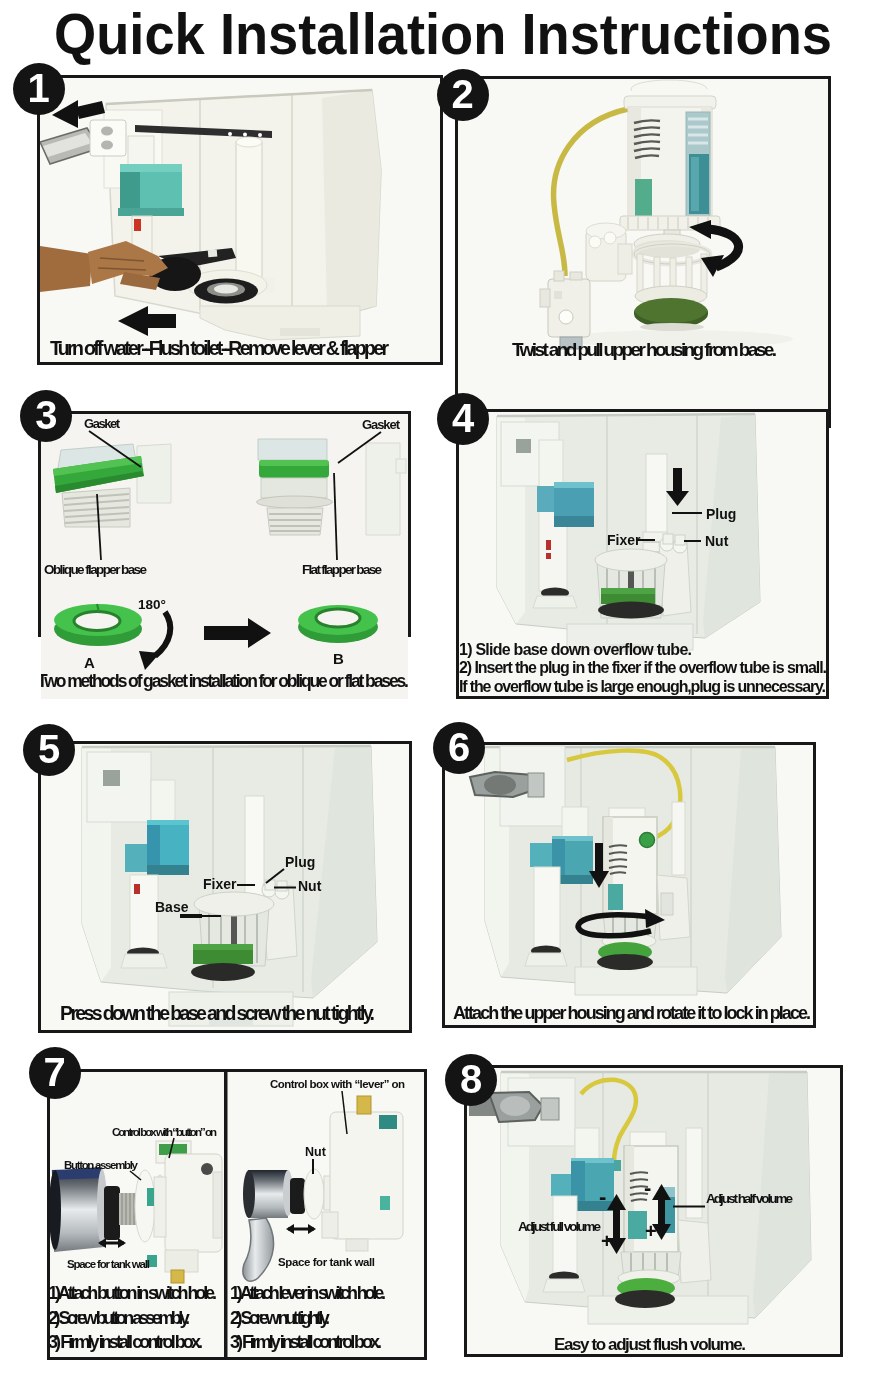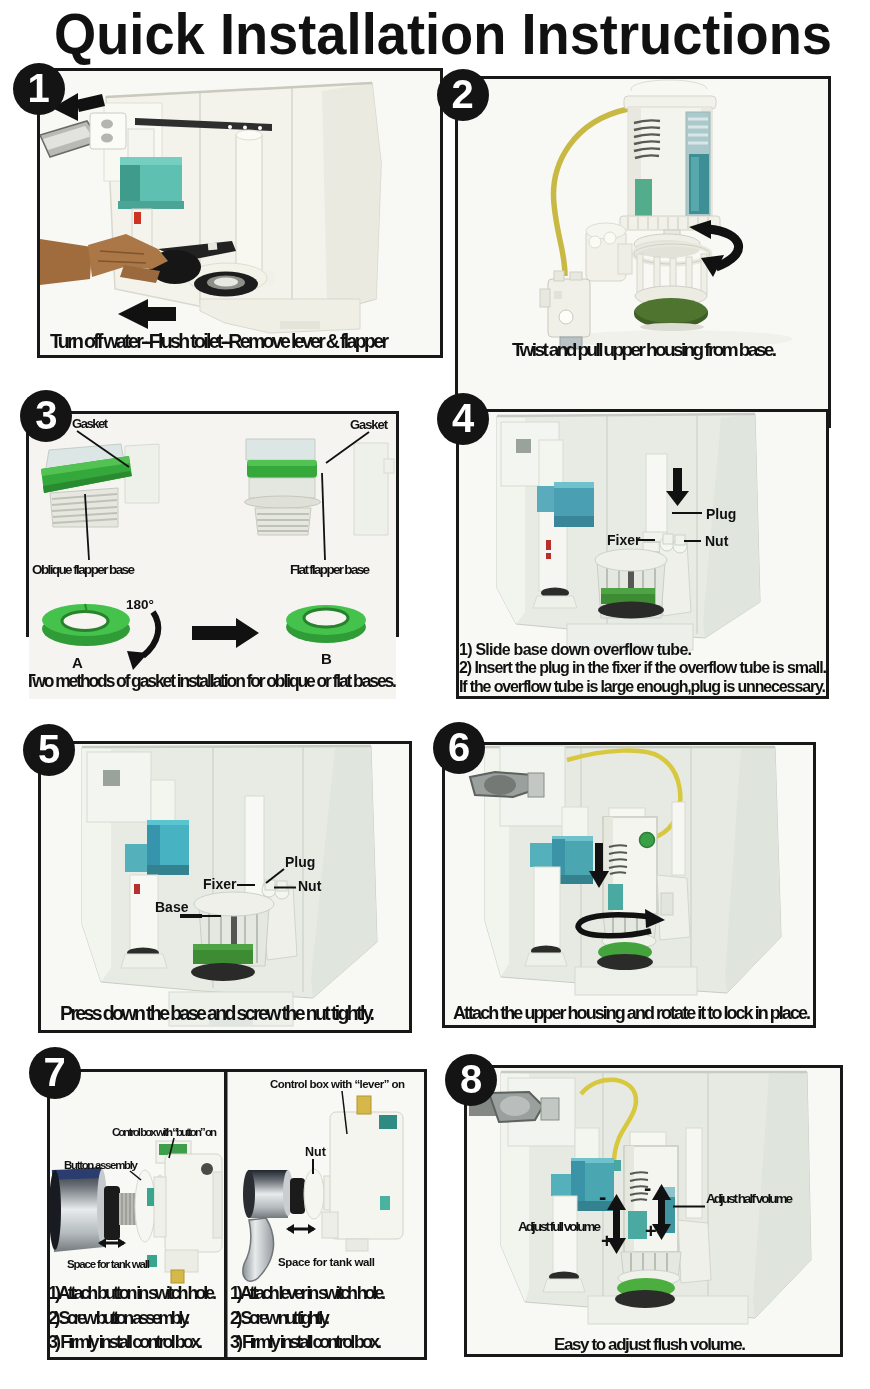--- a/index.html
+++ b/index.html
@@ -14,21 +14,21 @@
 
 <div class="badge" style="left:12.6px;top:62.6px">1</div>
 <div class="badge" style="left:436.6px;top:68.6px">2</div>
 <div class="badge" style="left:20.4px;top:390px">3</div>
 <div class="badge" style="left:437px;top:393px">4</div>
 <div class="badge" style="left:23px;top:724px">5</div>
 <div class="badge" style="left:433px;top:722px">6</div>
 <div class="badge" style="left:28.7px;top:1047px">7</div>
 <div class="badge" style="left:445px;top:1054px">8</div>
 
-<div class="panel" id="p1" style="left:37px;top:68px;width:406px;height:290px">
+<div class="panel" id="p1" style="left:37px;top:75px;width:406px;height:290px">
 <svg width="368" height="284" viewBox="0 0 368 284">
 <polygon points="66,26 332,12 341,92 336,228 252,252 183,240 75,218" fill="#f3f3ec" stroke="#d8d8cd" stroke-width="1.5"></polygon>
 <polygon points="282,20 332,12 341,92 336,228 287,236" fill="#eaeae1"></polygon>
 <line x1="160" y1="22" x2="160" y2="232" stroke="#ddddd2" stroke-width="2"></line>
 <line x1="252" y1="17" x2="252" y2="246" stroke="#ddddd2" stroke-width="2"></line>
 <polyline points="66,26 332,12" fill="none" stroke="#c9c9bd" stroke-width="2.5"></polyline>
 <polygon points="160,228 320,228 320,258 230,262 185,252 160,240" fill="#efefe6" stroke="#d9d9cf"></polygon>
 <rect x="240" y="250" width="40" height="8" fill="#e4e4da"></rect>
 <rect x="64" y="32" width="58" height="78" fill="#f9f9f4" stroke="#e0e0d6"></rect>
 <polygon points="95,47 232,53 232,60 95,54" fill="#2e2e2e"></polygon>
@@ -114,21 +114,21 @@
 <rect x="96" y="212" width="8" height="8" fill="#e2e2d9"></rect>
 <rect x="82" y="210" width="10" height="18" fill="#e8e8e0" stroke="#cfcfc5"></rect>
 <rect x="102" y="258" width="22" height="12" fill="#b9c2c4" stroke="#99a3a6"></rect>
 <path d="M 250,150 C 285,153 293,175 258,188" fill="none" stroke="#111" stroke-width="9"></path>
 <polygon points="231,148 253,141 253,160" fill="#111"></polygon>
 <polygon points="243,179 266,176 255,198" fill="#111"></polygon>
 <text x="54" y="277" font-size="19" textLength="265">Twist and pull upper housing from base.</text>
 </svg>
 </div>
 
-<div class="panel" id="p3" style="left:26px;top:411px;width:373px;height:226px">
+<div class="panel" id="p3" style="left:38px;top:411px;width:373px;height:226px">
 <svg width="367" height="285" viewBox="0 0 367 285">
 <rect x="0" y="0" width="367" height="285" fill="#f5f4f1"></rect>
 <polygon points="96,32 130,30 130,89 96,89" fill="#eef0ea" stroke="#d8dad2"></polygon>
 <polygon points="20,36 92,30 96,53 16,60" fill="#dce6e5" stroke="#c2cec9"></polygon>
 <polygon points="21,79 89,74 89,113 24,113" fill="#e6e8e0" stroke="#c8cac0"></polygon>
 <path d="M 23,85 L 88,80 M 23,91 L 88,86 M 23,97 L 88,93 M 24,103 L 88,99 M 24,109 L 88,105" stroke="#bfc2b8" stroke-width="2" fill="none"></path>
 <polygon points="12,55 100,42 103,62 15,79" fill="#35a83b"></polygon>
 <polygon points="12,55 100,42 101,49 13,62" fill="#52c353"></polygon>
 <polygon points="14,72 101,57 103,62 15,79" fill="#2a8a30"></polygon>
 <text x="43" y="14" font-size="13" textLength="36">Gasket</text>

